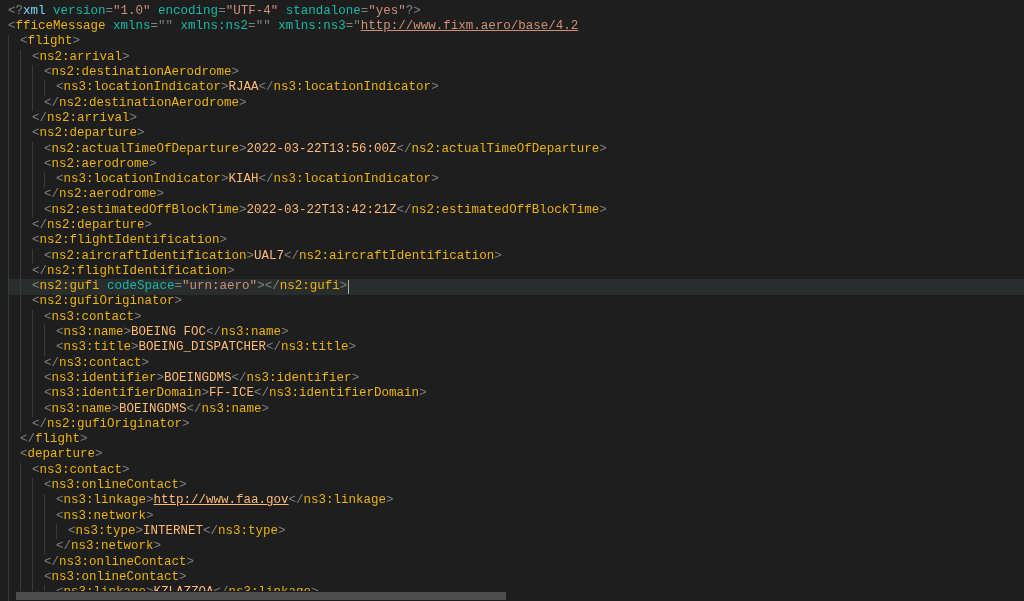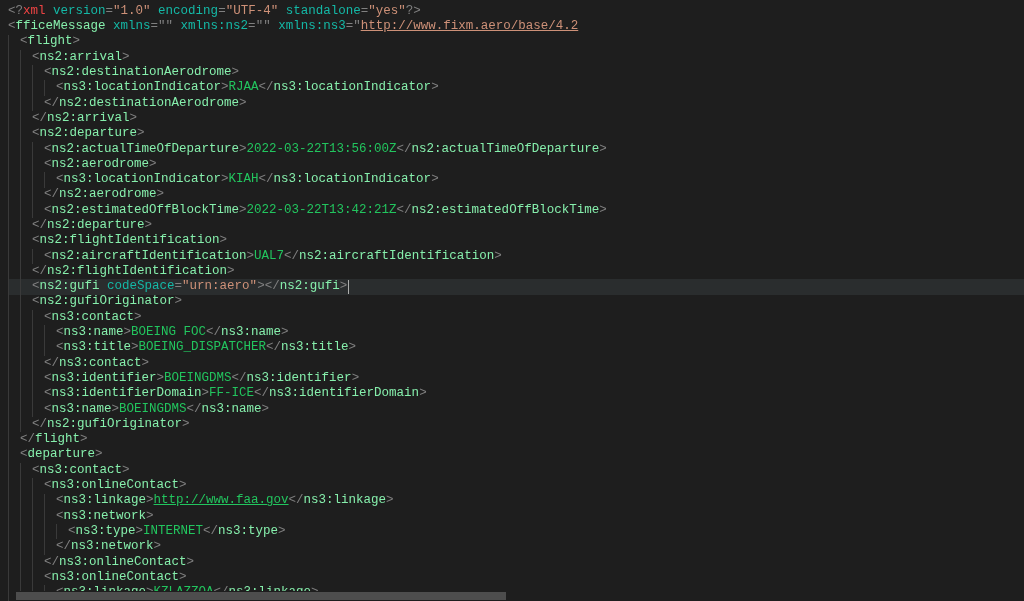--- a/index.html
+++ b/index.html
@@ -23,26 +23,26 @@
   .line.highlight {
     background: #2a2d2e;
   }
   .guide {
     border-left: 1px solid #3a3a3a;
     display: inline-block;
     width: 12px;
     height: 15.3px;
   }
   .punc { color: #808080; }
-  .pi-k { color: #ef4444; }
-  .tag  { color: #86efac; }
+  .pi-k { color: #7dd3fc; }
+  .tag  { color: #eab308; }
   .attr { color: #14b8a6; }
   .str  { color: #ce9178; }
   .url  { color: #ce9178; text-decoration: underline; }
-  .txt  { color: #22c55e; }
+  .txt  { color: #fdba74; }
   .cursor {
     display: inline-block;
     width: 0;
     height: 14px;
     border-left: 1px solid #aeafad;
     margin-left: 1px;
     vertical-align: middle;
   }
   .scrollbar {
     position: absolute;

